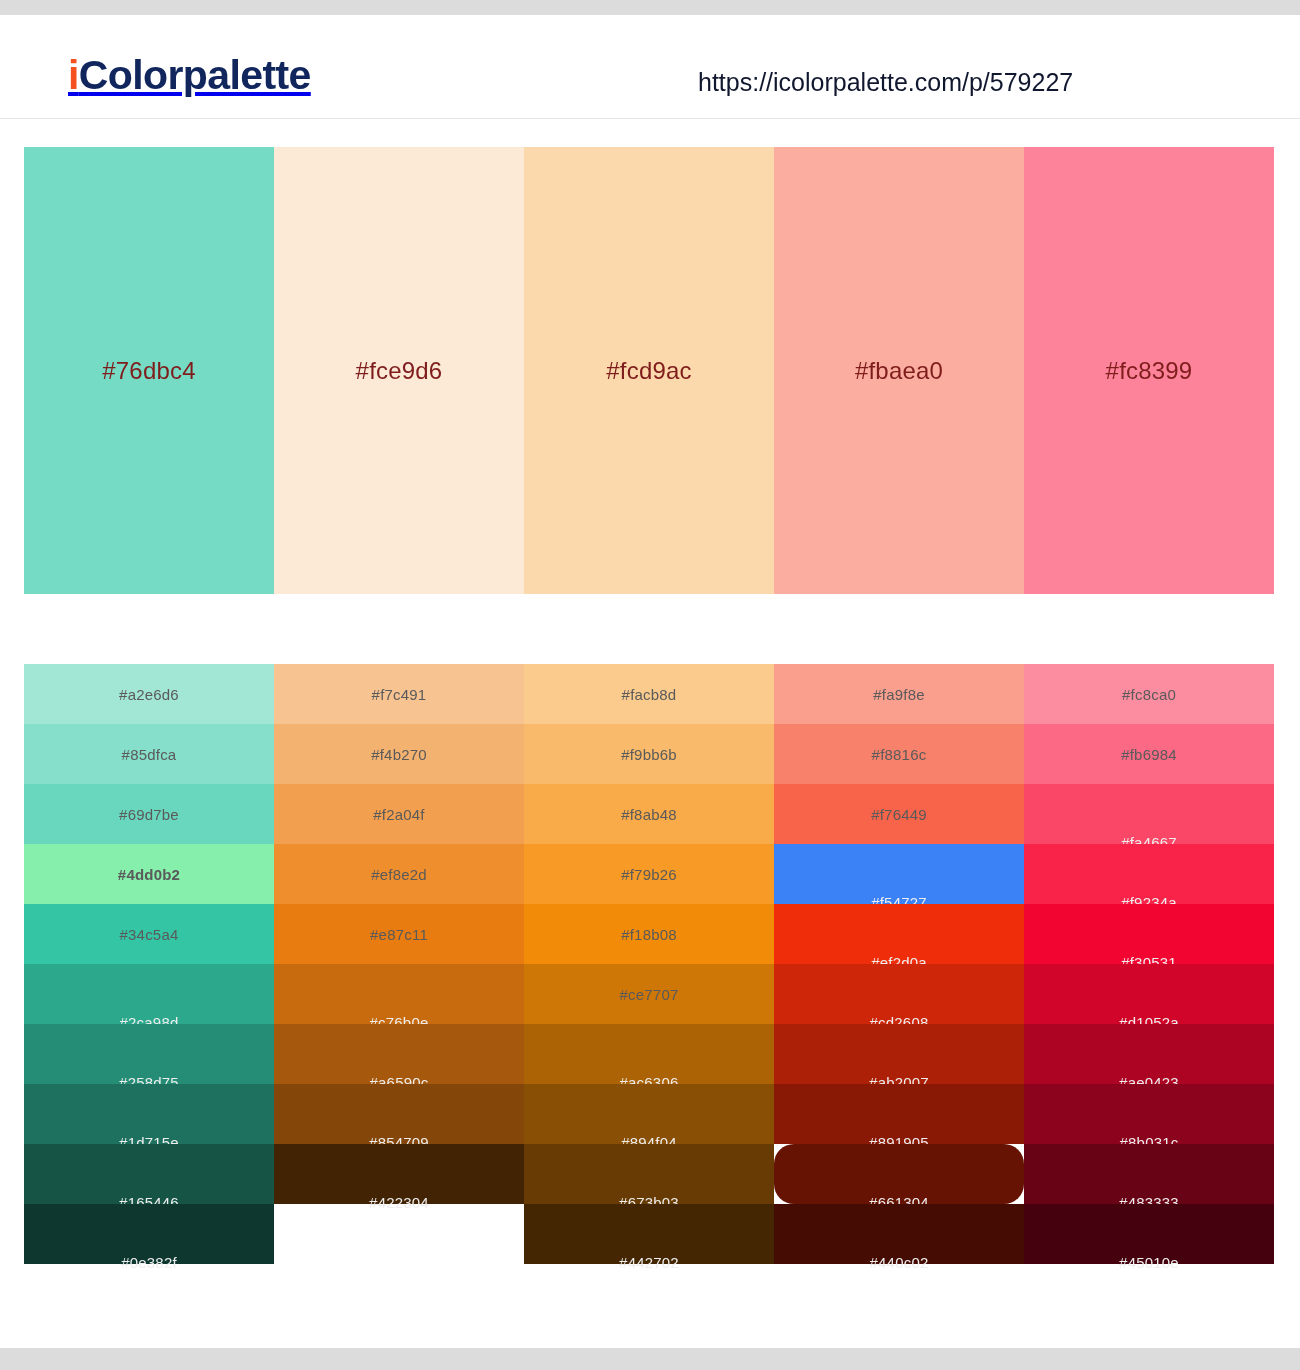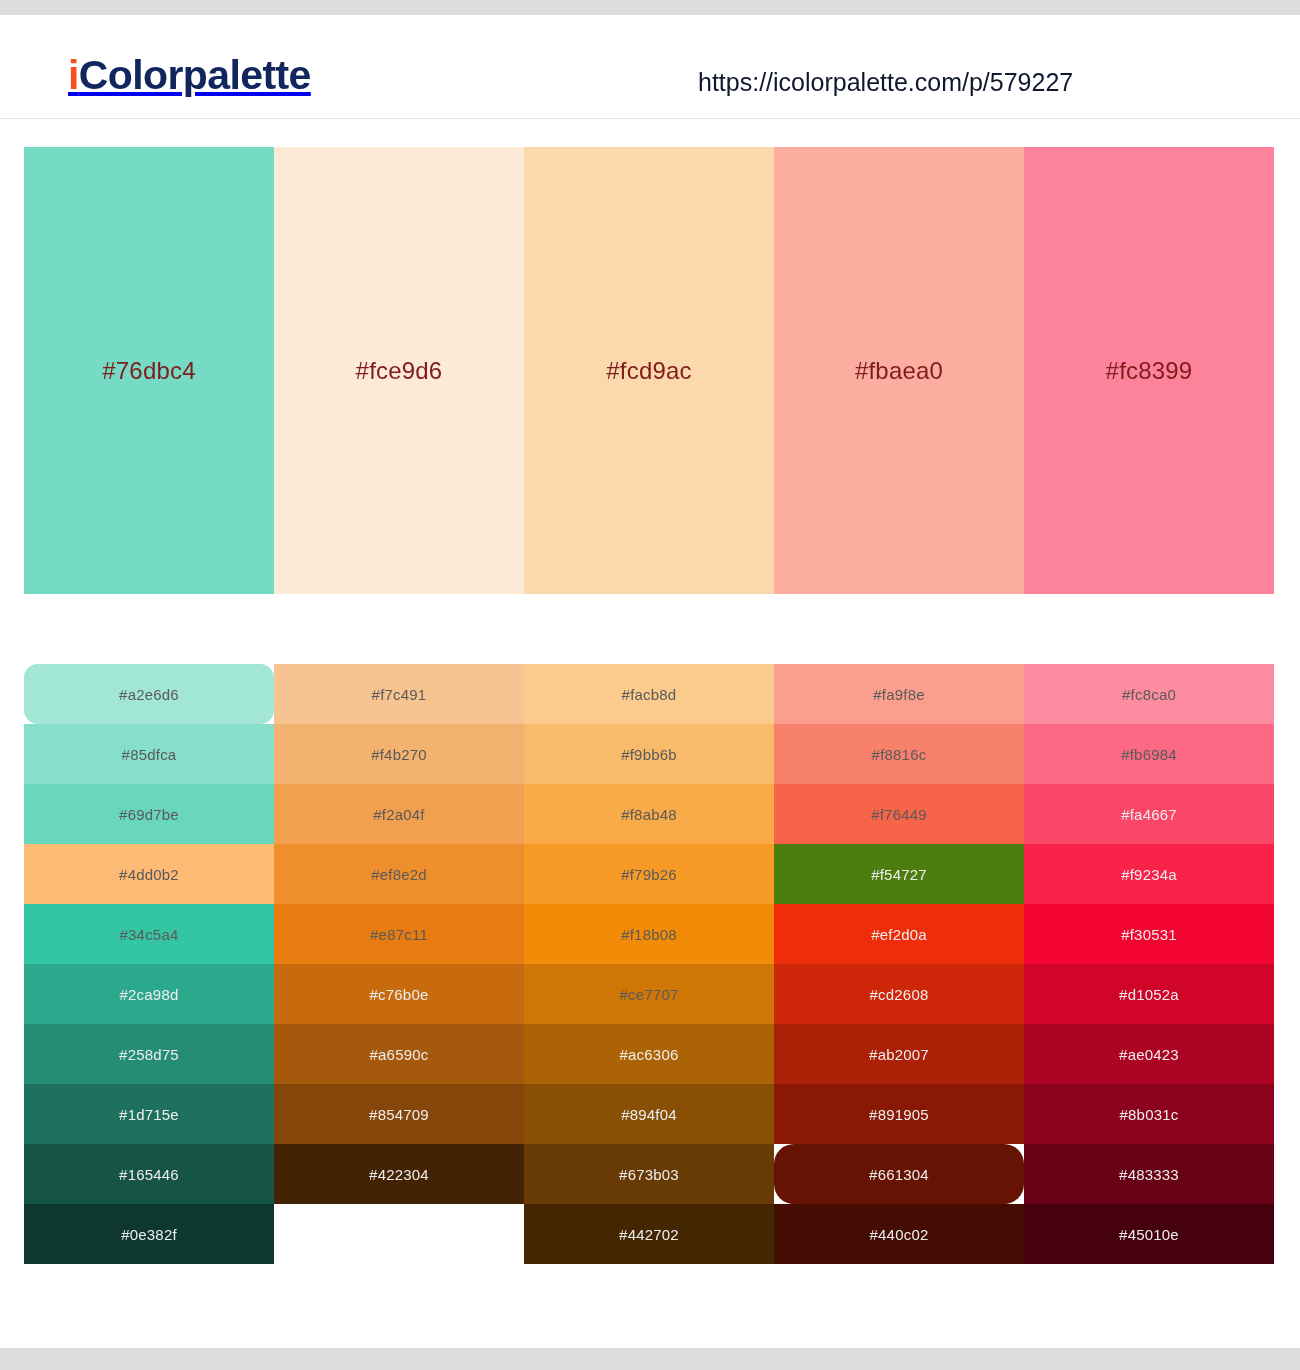--- a/index.html
+++ b/index.html
@@ -112,21 +112,21 @@
     position: absolute;
     left: 0;
     right: 0;
     top: 50%;
     transform: translateY(-50%);
     text-align: center;
     font-size: 15px;
     letter-spacing: 0.2px;
   }
   .shade-label.dark  { color: #5a5a5a; }
-  .shade-label.light { color: #eeeeee; }
+  .shade-label.light { color: #eeeeee; margin-top: 28px; }
 </style>
 </head>
 <body>
 
 <div id="page">
 
   <div class="chrome-strip top" style="background: rgb(220, 220, 220);"></div>
 
   <div id="header">
     <a id="logo" href="#"><span class="logo-i" style="color: rgb(244, 81, 30);">i</span><span class="logo-rest" style="color: rgb(16, 38, 92);">Colorpalette</span></a>
@@ -146,30 +146,30 @@
       <div class="swatch" style="background: rgb(251, 174, 160);">
         <div class="swatch-label">#fbaea0</div>
       </div>
       <div class="swatch" style="background: rgb(252, 131, 153);">
         <div class="swatch-label">#fc8399</div>
       </div>
     </div>
 
   <div id="shade-grid">
       <div class="shade-col">
-        <div class="shade-cell" style="background: rgb(162, 230, 214); border-radius: 14px;">
+        <div class="shade-cell" style="background: rgb(162, 230, 214);">
           <div class="shade-label dark">#a2e6d6</div>
         </div>
         <div class="shade-cell" style="background: rgb(133, 223, 202);">
           <div class="shade-label dark">#85dfca</div>
         </div>
         <div class="shade-cell" style="background: rgb(105, 215, 190);">
           <div class="shade-label dark">#69d7be</div>
         </div>
-        <div class="shade-cell" style="background: #fdba74;">
+        <div class="shade-cell" style="background: #86efac; font-weight: bold;">
           <div class="shade-label dark">#4dd0b2</div>
         </div>
         <div class="shade-cell" style="background: rgb(52, 197, 164);">
           <div class="shade-label dark">#34c5a4</div>
         </div>
         <div class="shade-cell" style="background: rgb(44, 169, 141);">
           <div class="shade-label light">#2ca98d</div>
         </div>
         <div class="shade-cell" style="background: rgb(37, 141, 117);">
           <div class="shade-label light">#258d75</div>
@@ -248,21 +248,21 @@
       <div class="shade-col">
         <div class="shade-cell" style="background: rgb(250, 159, 142);">
           <div class="shade-label dark">#fa9f8e</div>
         </div>
         <div class="shade-cell" style="background: rgb(248, 129, 108);">
           <div class="shade-label dark">#f8816c</div>
         </div>
         <div class="shade-cell" style="background: rgb(247, 100, 73);">
           <div class="shade-label dark">#f76449</div>
         </div>
-        <div class="shade-cell" style="background: #4d7c0f; padding-left: 26px;">
+        <div class="shade-cell" style="background: #3b82f6; padding-left: 26px;">
           <div class="shade-label light">#f54727</div>
         </div>
         <div class="shade-cell" style="background: rgb(239, 45, 10);">
           <div class="shade-label light">#ef2d0a</div>
         </div>
         <div class="shade-cell" style="background: rgb(205, 38, 8);">
           <div class="shade-label light">#cd2608</div>
         </div>
         <div class="shade-cell" style="background: rgb(171, 32, 7);">
           <div class="shade-label light">#ab2007</div>

